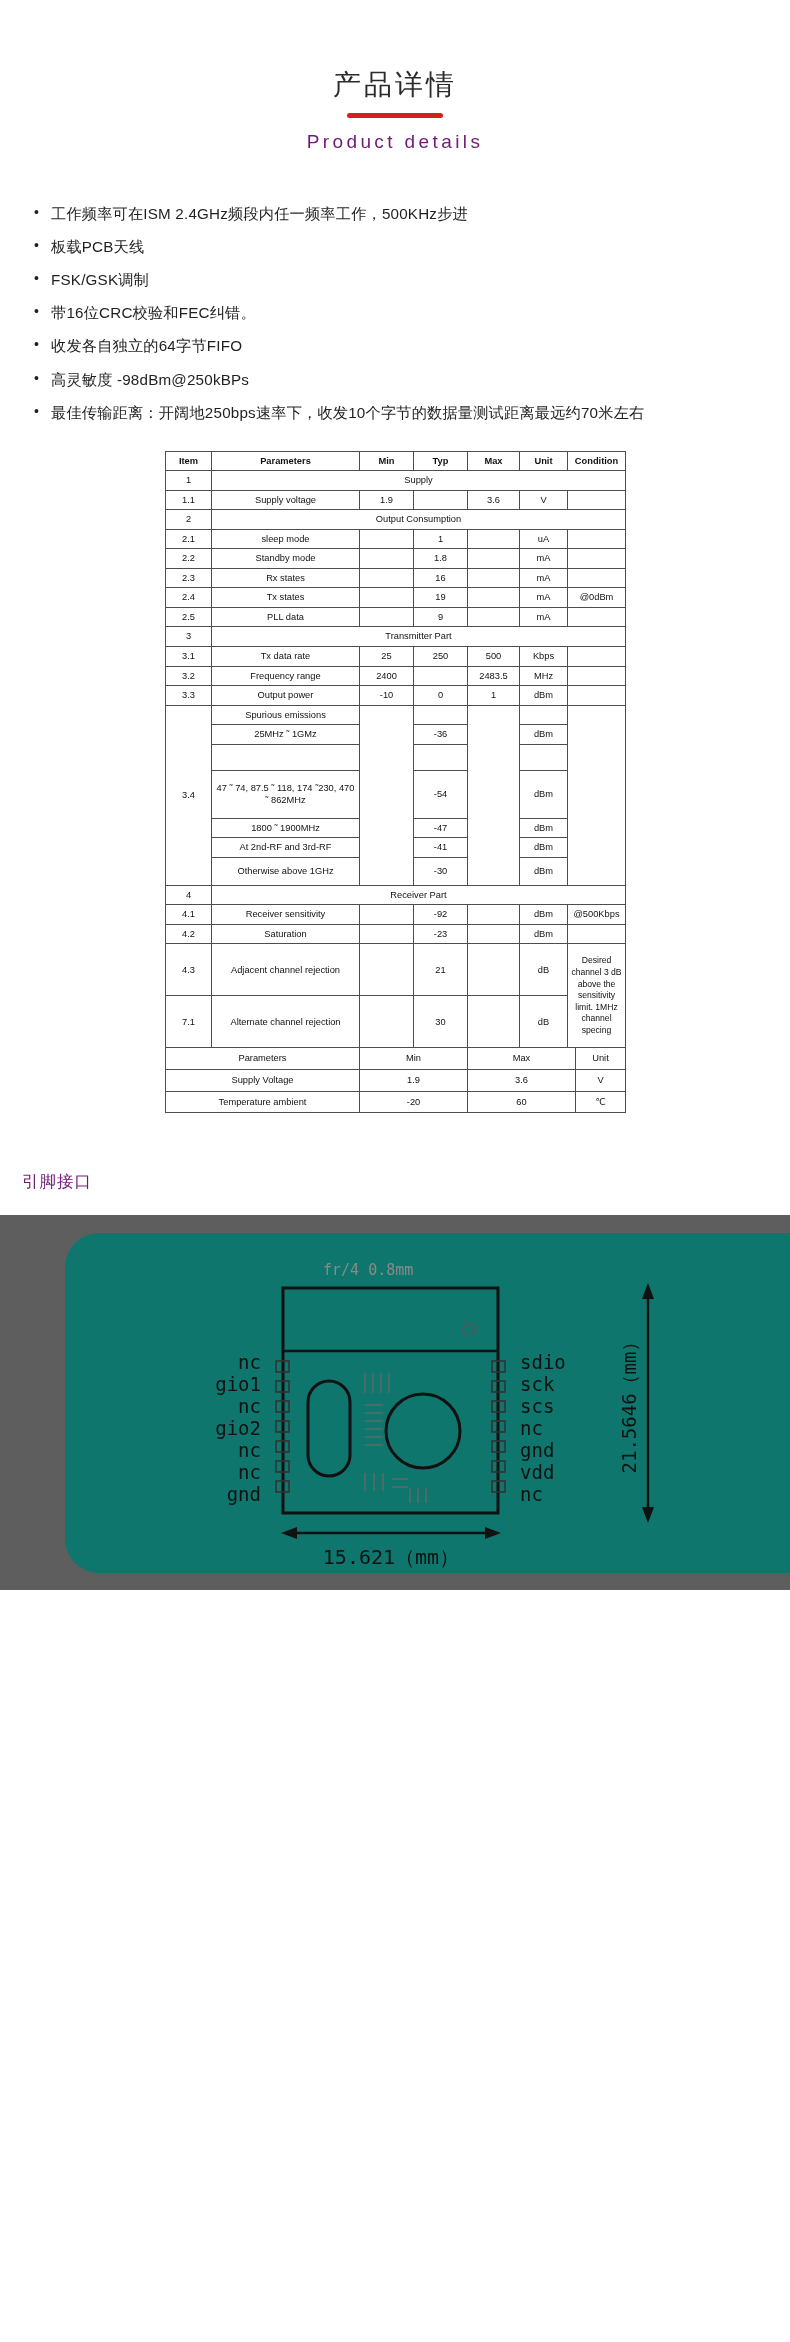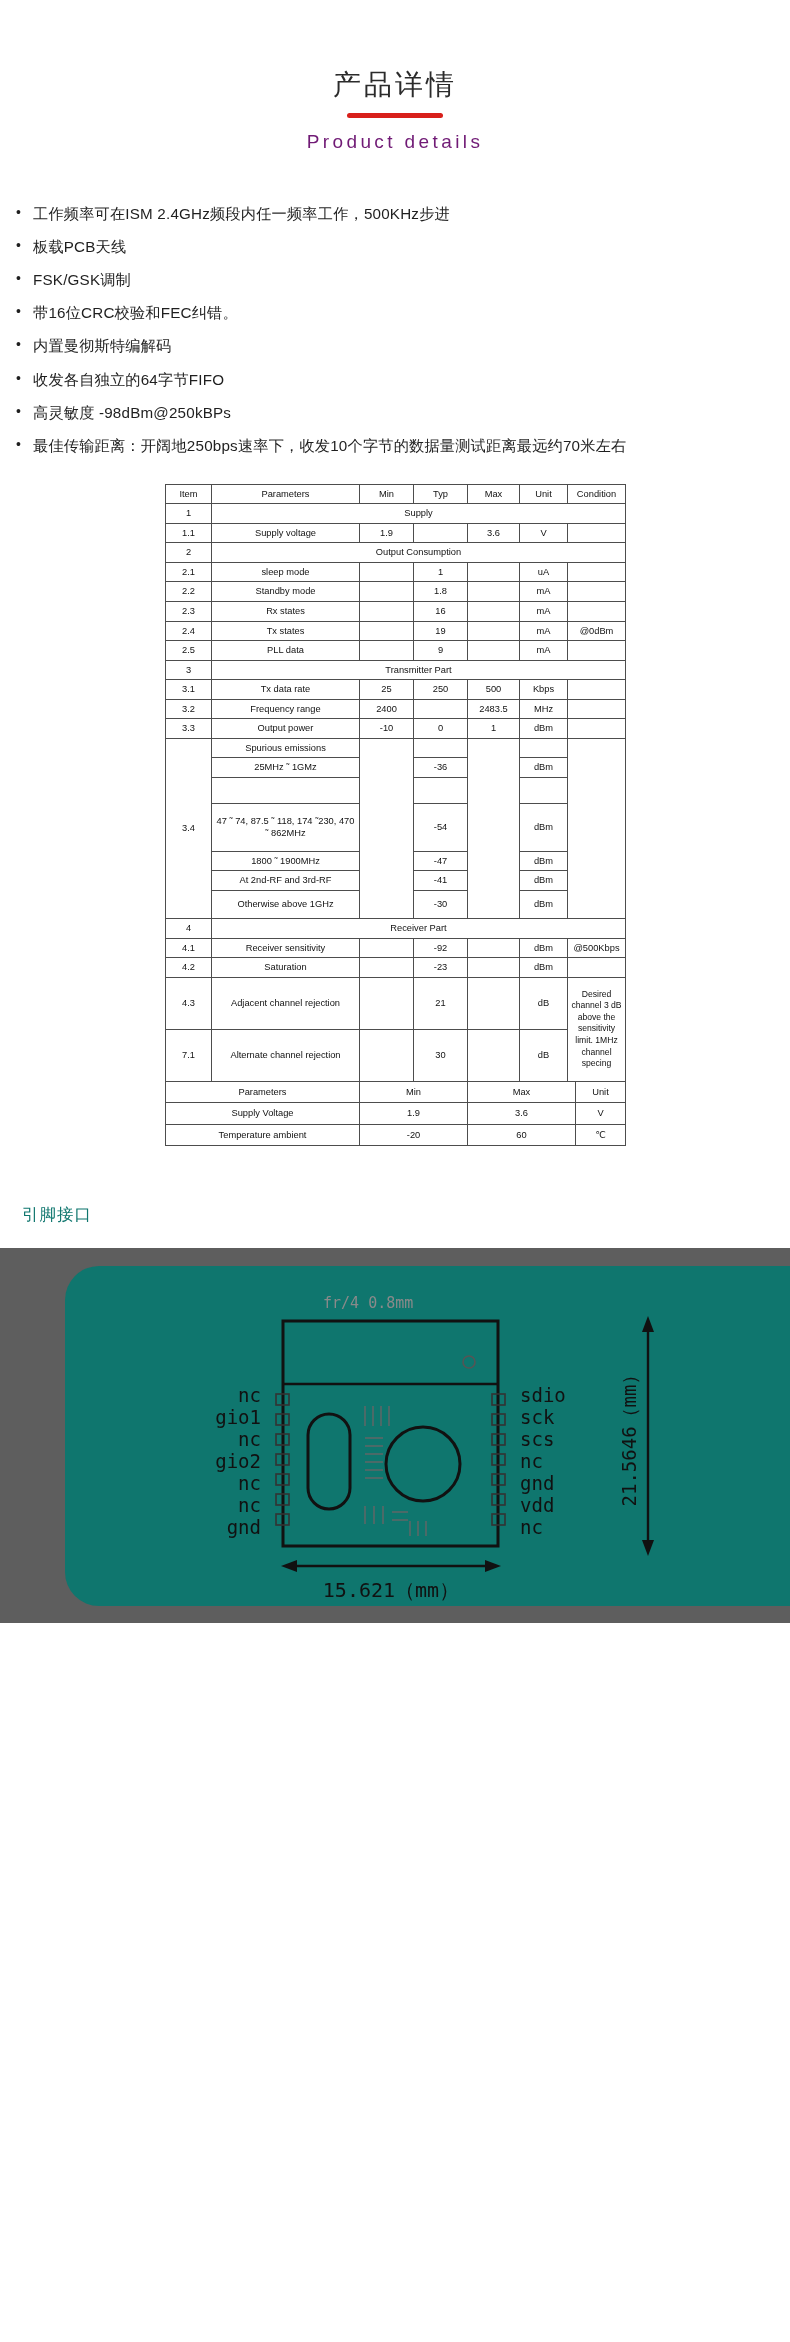--- a/index.html
+++ b/index.html
@@ -38,21 +38,21 @@
     margin-top: 13px;
     font-size: 19px;
     letter-spacing: 3.4px;
     color: #701a75;
     font-weight: 400;
   }
 
   
   .features {
     margin: 47px 0 0 0;
-    padding: 0 28px 0 16px;
+    padding: 0 28px 0 34px;
     list-style: none;
   }
   .feature-item {
     position: relative;
     font-size: 15.2px;
     line-height: 27.8px;
     color: #1f1f1f;
     padding-left: 17px;
     margin-bottom: 5.4px;
     letter-spacing: 0.2px;
@@ -83,21 +83,21 @@
     table-layout: fixed;
   }
   table.spec td, table.spec th {
     border: 1px solid #4d4d4d;
     text-align: center;
     vertical-align: middle;
     padding: 3px 2px;
     font-weight: 400;
     line-height: 1.35;
   }
-  table.spec th { font-weight: 400; }
+  table.spec th { font-weight: 700; }
   .col-item   { width: 46px; }
   .col-param  { width: 148px; }
   .col-min    { width: 54px; }
   .col-typ    { width: 54px; }
   .col-max    { width: 52px; }
   .col-unit   { width: 48px; }
   .col-cond   { width: 58px; }
   td.spur-blank { height: 26px; }
   td.spur-range { height: 48px; }
   td.spur-other { height: 28px; }
@@ -122,21 +122,21 @@
   }
   .c2-param { width: 194px; }
   .c2-min   { width: 108px; }
   .c2-max   { width: 108px; }
   .c2-unit  { width: 50px; }
 
   
   .pin-title {
     margin: 58px 0 0 22px;
     font-size: 16.5px;
-    color: #0f766e;
+    color: #701a75;
     letter-spacing: 1px;
   }
 
   .pcb-figure {
     margin-top: 22px;
     width: 790px;
     height: 375px;
     background: #5e5e5e;
     position: relative;
     overflow: hidden;
@@ -168,23 +168,20 @@
       <span class="cont">工作频率可在ISM 2.4GHz频段内任一频率工作，500KHz步进</span>
     </li>
   <li class="feature-item">
       <span class="cont">板载PCB天线</span>
     </li>
   <li class="feature-item">
       <span class="cont">FSK/GSK调制</span>
     </li>
   <li class="feature-item">
       <span class="cont">带16位CRC校验和FEC纠错。</span>
-    </li>
-  <li class="feature-item">
-      <span class="cont">内置曼彻斯特编解码</span>
     </li>
   <li class="feature-item">
       <span class="cont">收发各自独立的64字节FIFO</span>
     </li>
   <li class="feature-item">
       <span class="cont">高灵敏度 -98dBm@250kBPs</span>
     </li>
   <li class="feature-item">
       <span class="cont">最佳传输距离：开阔地250bps速率下，收发10个字节的数据量测试距离最远约70米左右</span>
     </li>

